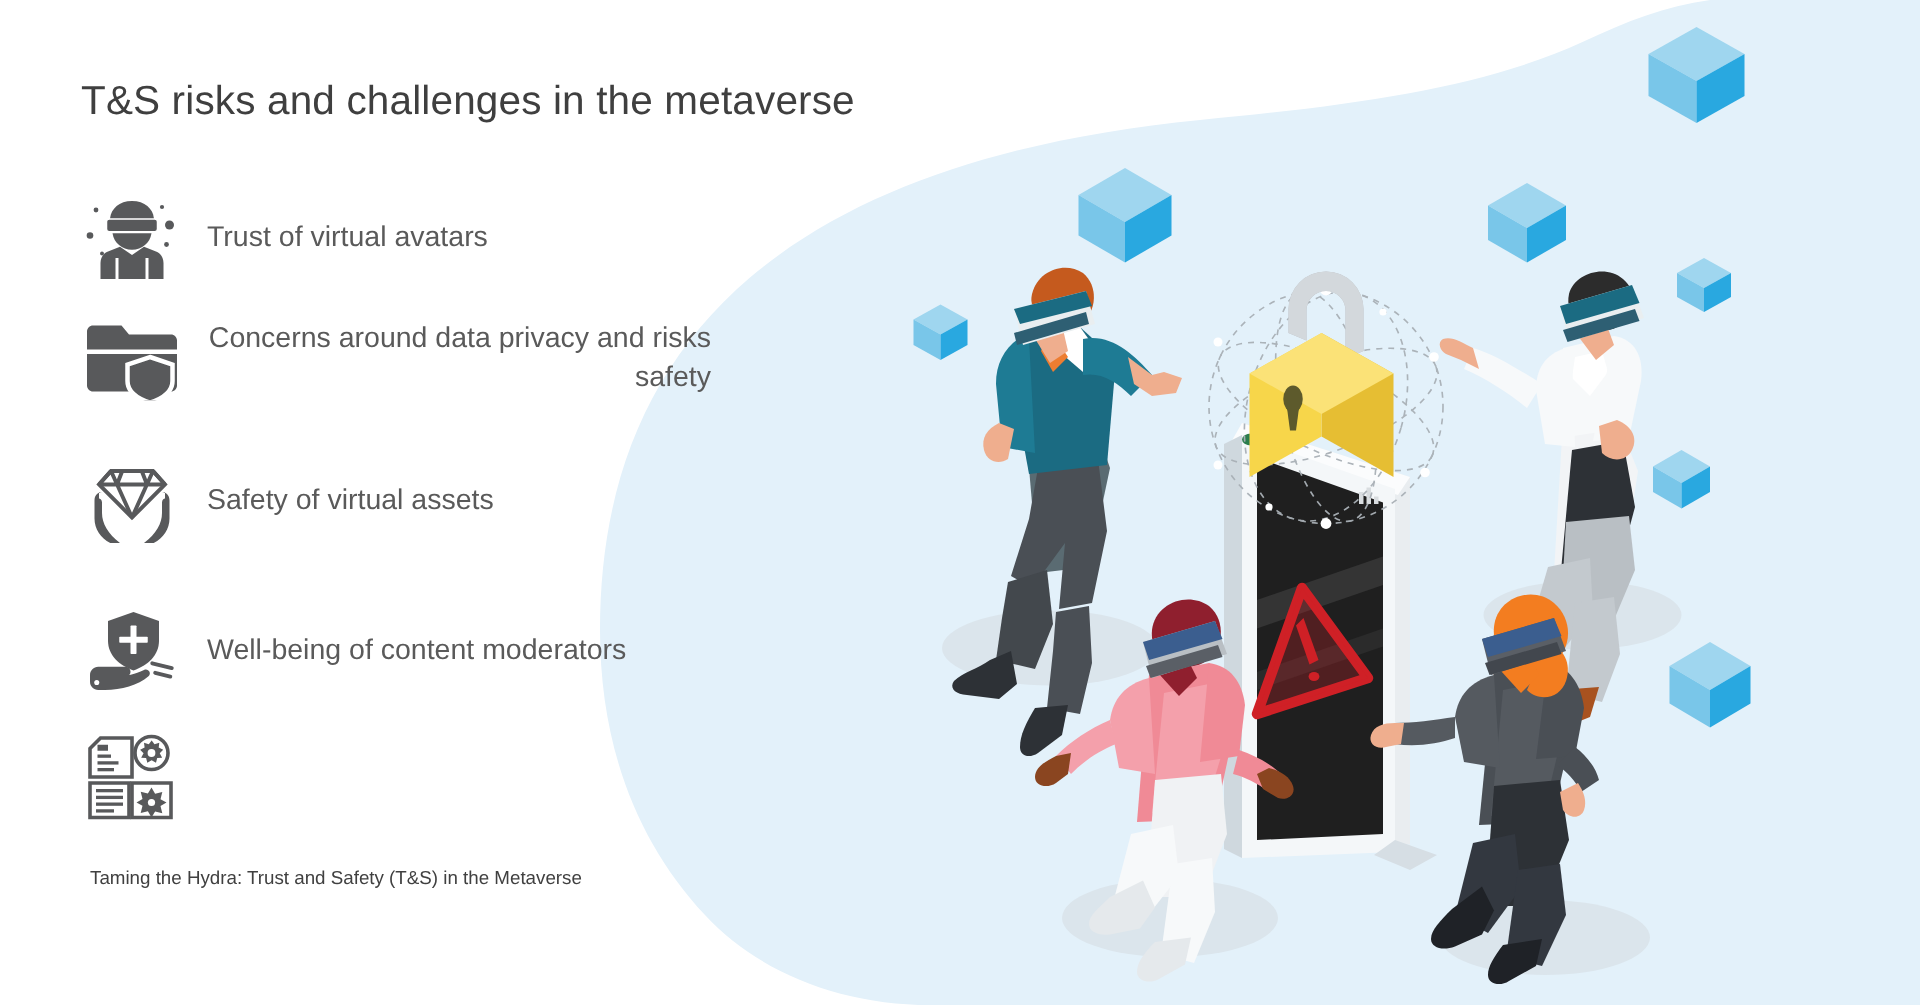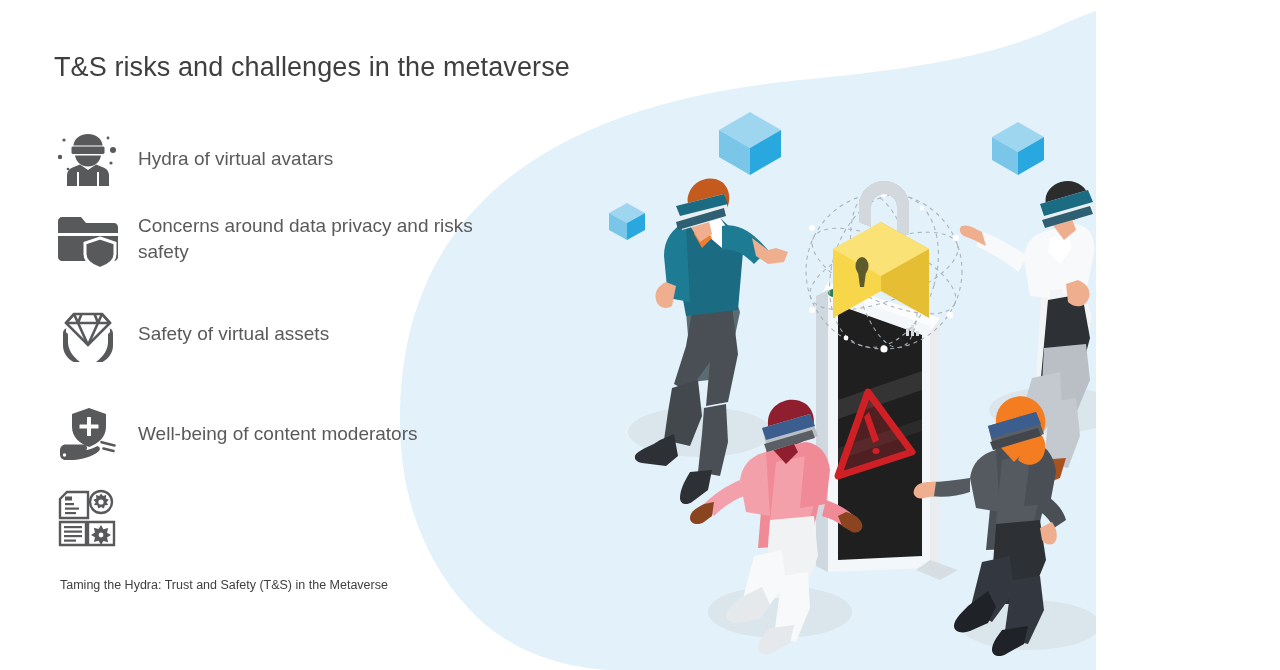--- a/index.html
+++ b/index.html
@@ -5,24 +5,25 @@
   html, body {
     margin: 0;
     padding: 0;
     background: #ffffff;
   }
   body {
     font-family: "Liberation Sans", sans-serif;
   }
   #slide {
     position: relative;
-    width: 1096px;
+    width: 1280px;
     height: 670px;
     overflow: hidden;
     background: #ffffff;
+    text-align: right;
   }
   #bg-blob-layer {
     position: absolute;
     inset: 0;
     width: 1280px;
     height: 670px;
   }
   #slide-title {
     position: absolute;
     left: 54px;
@@ -133,21 +134,21 @@
           <circle cx="4" cy="27" r="2.2"></circle>
           <circle cx="55" cy="33" r="1.6"></circle>
           <circle cx="12" cy="39" r="1.3"></circle>
           <path d="M32 4c-8.5 0-14 5.2-14.6 11.5h29.2C46 9.2 40.5 4 32 4z"></path>
           <rect x="15.5" y="16.5" width="33" height="7.5" rx="1.4"></rect>
           <path d="M19 25.5c1 6.4 6.3 11 13 11s12-4.6 13-11H19z"></path>
           <path d="M24 34.5l-8 3.2c-3.2 1.3-5 4.2-5 7.6V56h10V42h2v14h18V42h2v14h10V45.3c0-3.4-1.8-6.3-5-7.6l-8-3.2-8 5.5-8-5.5z"></path>
         </g>
       </svg>
     </span>
-    <span class="risk-label">Hydra of virtual avatars</span>
+    <span class="risk-label">Trust of virtual avatars</span>
   </div>
 
   <div class="risk-item" id="item-1">
     <span class="risk-icon">
       <svg width="64" height="56" viewBox="0 0 64 56">
         <g fill="#58595b">
           <path d="M6 6h19l5 6h28c2.2 0 4 1.8 4 4v6H2V10c0-2.2 1.8-4 4-4z"></path>
           <path d="M2 25h60v21c0 2.2-1.8 4-4 4H6c-2.2 0-4-1.8-4-4V25z"></path>
         </g>
         <path d="M44 27l15 5v11c0 7-6.3 11.6-15 14.5C35.3 54.6 29 50 29 43V32l15-5z" fill="#58595b" stroke="#ffffff" stroke-width="3"></path>

